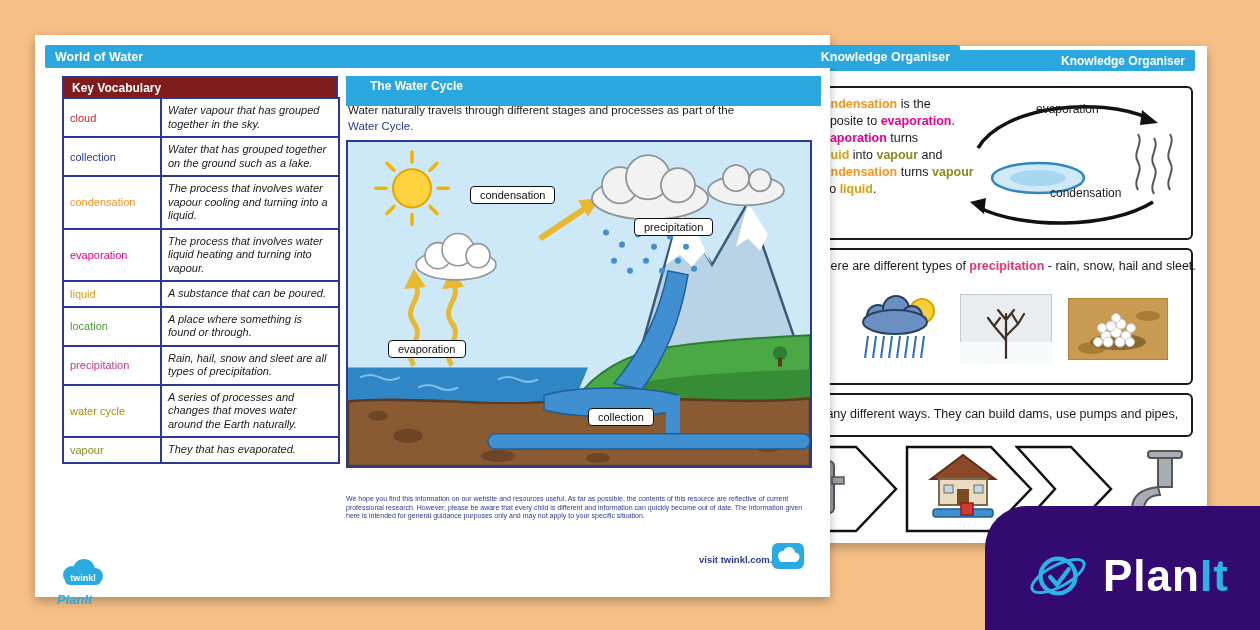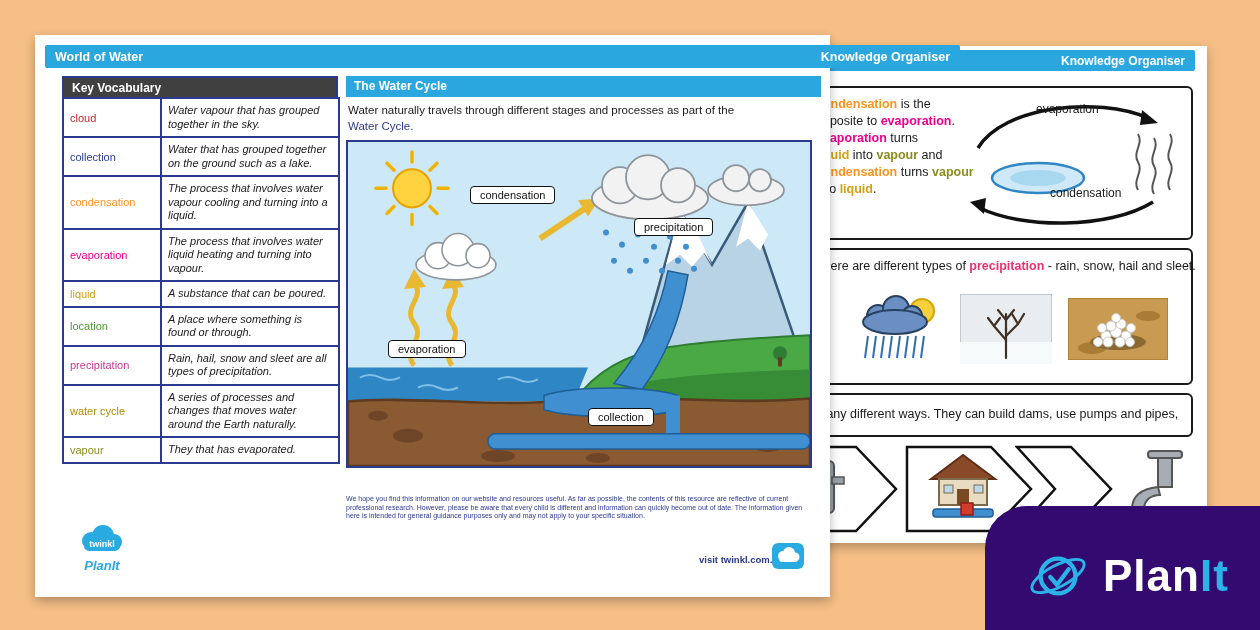--- a/index.html
+++ b/index.html
@@ -19,40 +19,40 @@
   
   .vocab { position:absolute; left:27px; top:41px; width:276px; }
   .vocab-title { height:21px; line-height:21px; color:#fff; font-weight:bold; font-size:12px;
                  padding-left:8px; border:2px solid #2b3990; border-bottom:none; }
   table.vocab-table { width:276px; border-collapse:collapse; table-layout:fixed; }
   table.vocab-table td { border:2px solid #2b3990; vertical-align:middle; padding:5px 6px; }
   td.term { width:98px; font-size:11px; }
   td.def  { width:178px; font-size:11px; line-height:13.5px; color:#1a1a1a;font-style:italic; }
 
   
-  .wc-title { position:absolute; left:311px; top:41px; width:475px; height:21px; line-height:21px;
-              color:#fff; font-weight:bold; font-size:12px; padding-left:8px; }
+  .wc-title { position:absolute; left:311px; top:41px; width:475px; height:30px; line-height:21px;
+              color:#fff; font-weight:bold; font-size:12px; padding-left:24px; }
   .wc-intro { position:absolute; left:313px; top:67px; width:472px; font-size:11.5px;
               line-height:16px; color:#1a1a1a; }
   .wc-intro .bold-navy { font-weight:normal; }
   .wc-diagram { position:absolute; left:311px; top:105px; width:466px; height:328px;
                 border:2.5px solid #2b3990; background:#cde9f8; }
   .wc-diagram svg { display:block; width:100%; height:100%; }
   .dlabel { position:absolute; background:#fff; border:1.5px solid #111; border-radius:4px;
             padding:2px 9px; font-size:11px; color:#111; white-space:nowrap; }
   .lab-condensation { left:122px; top:44px; }
   .lab-precipitation{ left:286px; top:76px; }
   .lab-evaporation  { left:40px;  top:198px; }
   .lab-collection   { left:240px; top:266px; }
 
   .disclaimer { position:absolute; left:311px; top:460px; width:470px; font-size:7px;
                 line-height:8.6px; color:#2b3990; }
   .visit { position:absolute; left:664px; top:519px; font-size:9.5px; font-weight:bold; color:#2b3990; }
   .logo-small { position:absolute; left:737px; top:508px; }
-  .logo-left { position:absolute; left:22px; top:489px; width:90px; text-align:center; }
+  .logo-left { position:absolute; left:22px; top:523px; width:90px; text-align:left; }
   .logo-left .planit-script { font-size:13px; font-weight:bold; font-style:italic; color:#29abe2; }
 
   
   .bbox { position:absolute; left:300px; width:493px; background:#fff; border:2px solid #1a1a1a;
           border-radius:6px; }
   .box1 { top:40px;  height:154px; }
   .box2 { top:202px; height:137px; }
   .box3 { top:347px; height:44px; }
   .btext { font-size:12.5px; color:#1a1a1a; line-height:17px; }
   .b1text { position:absolute; left:114px; top:8px; }
@@ -229,21 +229,21 @@
     </div>
   </div>
 
   <div class="page front-page">
     <div class="bar bar1" style="background: rgb(43, 167, 224);">
       <span>World of Water</span>
       <span>Knowledge Organiser</span>
     </div>
 
     <div class="vocab">
-      <div class="vocab-title" style="background: #404040;">Key Vocabulary</div>
+      <div class="vocab-title" style="background: #7f1d1d;">Key Vocabulary</div>
       <table class="vocab-table">
         <tbody>
             <tr>
               <td class="term"><span style="color: rgb(193, 39, 45);">cloud</span></td>
               <td class="def">Water vapour that has grouped together in the sky.</td>
             </tr>
         <tr>
               <td class="term"><span style="color: rgb(43, 57, 144);">collection</span></td>
               <td class="def">Water that has grouped together on the ground such as a lake.</td>
             </tr>

